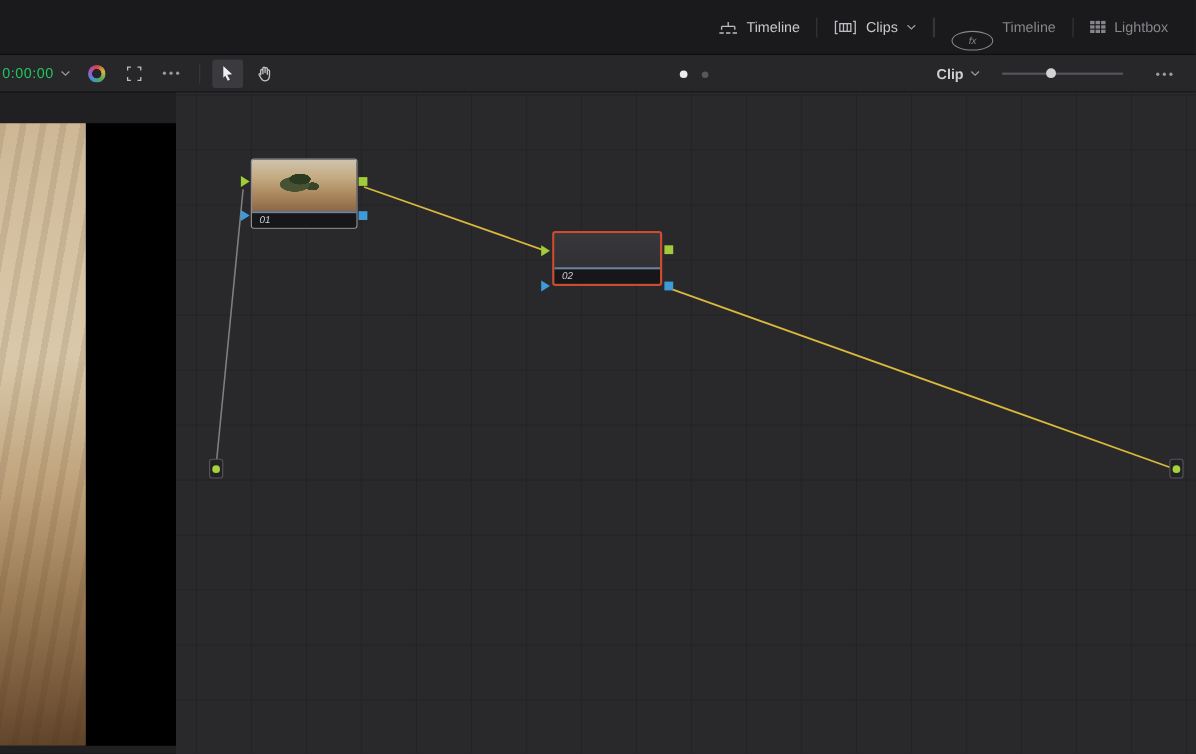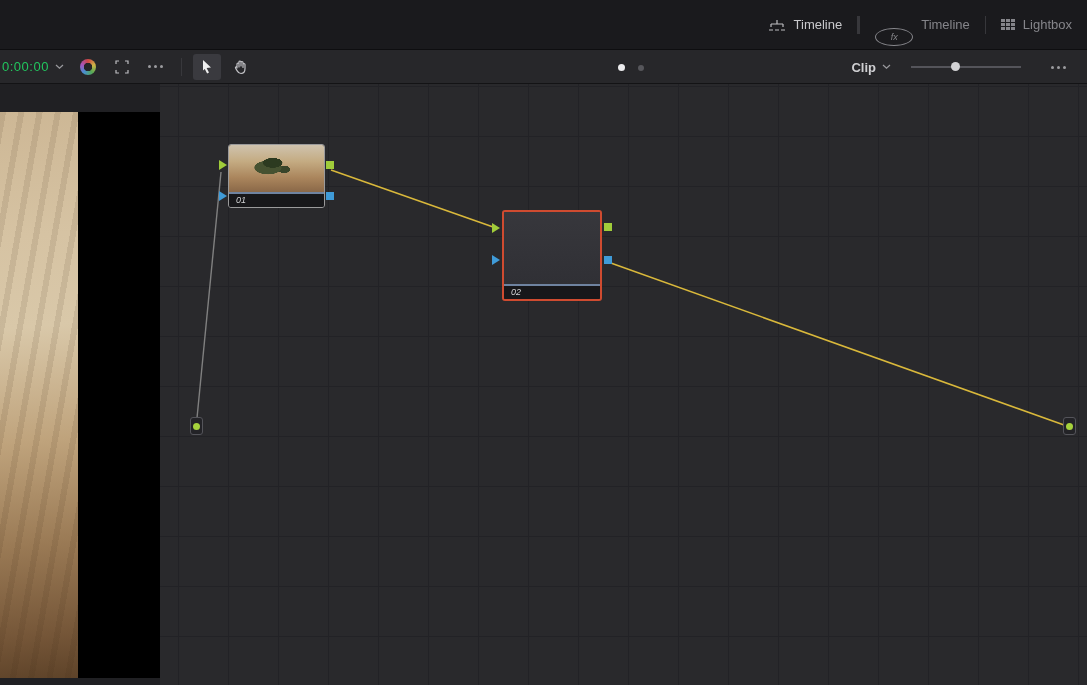--- a/index.html
+++ b/index.html
@@ -3,21 +3,21 @@
 <meta charset="utf-8">
 <style>
   * { margin:0; padding:0; box-sizing:border-box; }
   html,body { width:1087px; height:685px; overflow:hidden; background:#29292c;
               font-family:"Liberation Sans", sans-serif; }
   .stage { position:absolute; top:0; left:0; width:1087px; height:685px; }
 
   
   .topbar { position:absolute; top:0; left:0; width:1087px; height:50px;
             background:#1a1a1d; border-bottom:1px solid #0e0e10;
-            display:flex; align-items:center; justify-content:flex-end; padding-right:0; }
+            display:flex; align-items:center; justify-content:flex-end; padding-right:10px; }
   .tb-item { display:flex; align-items:center; gap:8px; padding:0 15px; height:50px;
              color:#c9c9cc; font-size:13px; cursor:default; }
   .tb-item.dim { color:#85858a; }
   .tb-sep { width:1px; height:18px; background:#37373b; }
   .icon-stroke { stroke:#bdbdc1; fill:none; stroke-width:1.2; }
   .fx-circle { width:38px; height:18px; border:1.2px solid #85858a; border-radius:50%;
                display:flex; align-items:center; justify-content:center;
                font-size:9px; font-style:italic; color:#85858a;margin-top:24px; }
   .grid-icon { display:grid; grid-template-columns:repeat(3,4px); grid-template-rows:repeat(3,3px); gap:1px; }
   .grid-icon i { background:#85858a; }
@@ -71,21 +71,21 @@
   .node1 .node-box { border:1px solid #9a9a9b; background:#242428; }
   .node1-thumb { flex:1;
       background:
         radial-gradient(16px 8px at 46% 38%, #2c3a20 0 60%, transparent 62%),
         radial-gradient(24px 12px at 41% 48%, #465231 0 55%, transparent 58%),
         radial-gradient(10px 6px at 58% 52%, #39452a 0 60%, transparent 62%),
         linear-gradient(180deg, #cfc3ae 0%, #c4ab82 35%, #aa855c 70%, #8a6848 100%); }
   .nr-line { height:2px; background:#6f83a0; }
   .node-label { height:13px; background:#17171a; color:#d0d1d3; font-size:9px;
                 line-height:13px; padding-left:7px;font-style:italic; }
-  .node2 { left:342px; top:126px; width:100px; height:91px; }
+  .node2 { left:342px; top:126px; width:100px; height:50px; }
   .node2 .node-box { border:2px solid #cf4b30; background:#323237; }
   .node2-body { flex:1; background:linear-gradient(180deg,#37373c,#303035); }
 
   .port { position:absolute; display:block; }
   .tri-green { width:0; height:0; border-left:8px solid #a0cc3a;
                border-top:5px solid transparent; border-bottom:5px solid transparent; }
   .tri-blue  { width:0; height:0; border-left:8px solid #3f9bd8;
                border-top:5px solid transparent; border-bottom:5px solid transparent; }
   .sq-green { width:8px; height:8px; background:#a0cc3a; }
   .sq-blue  { width:8px; height:8px; background:#3f9bd8; }
@@ -101,20 +101,31 @@
 <div class="stage">
 
   <div class="topbar">
     <div class="tb-item">
       <svg width="18" height="14" viewBox="0 0 18 14">
         <path class="icon-stroke" d="M9 2 V6 M3 6 H15 M3 6 V9 M15 6 V9 M1 12 H5 M7 12 H11 M13 12 H17"></path>
       </svg>
       <span>Timeline</span>
     </div>
     <span class="tb-sep"></span>
+    <div class="tb-item">
+      <svg width="21" height="14" viewBox="0 0 21 14">
+        <path class="icon-stroke" d="M3.5 1.5 H1.5 V12.5 H3.5 M17.5 1.5 H19.5 V12.5 H17.5"></path>
+        <rect class="icon-stroke" x="5.5" y="3.5" width="10" height="7"></rect>
+        <path class="icon-stroke" d="M8.8 3.5 V10.5 M12.2 3.5 V10.5"></path>
+      </svg>
+      <span>Clips</span>
+      <svg width="9" height="6" viewBox="0 0 9 6">
+        <path d="M1 1 L4.5 4.3 L8 1" stroke="#9a9a9e" fill="none" stroke-width="1.2"></path>
+      </svg>
+    </div>
     <span class="tb-sep"></span>
     <span class="tb-sep"></span>
     <div class="tb-item dim">
       <span class="fx-circle">
         <i>fx</i>
       </span>
       <span>Timeline</span>
     </div>
     <span class="tb-sep"></span>
     <div class="tb-item dim">

